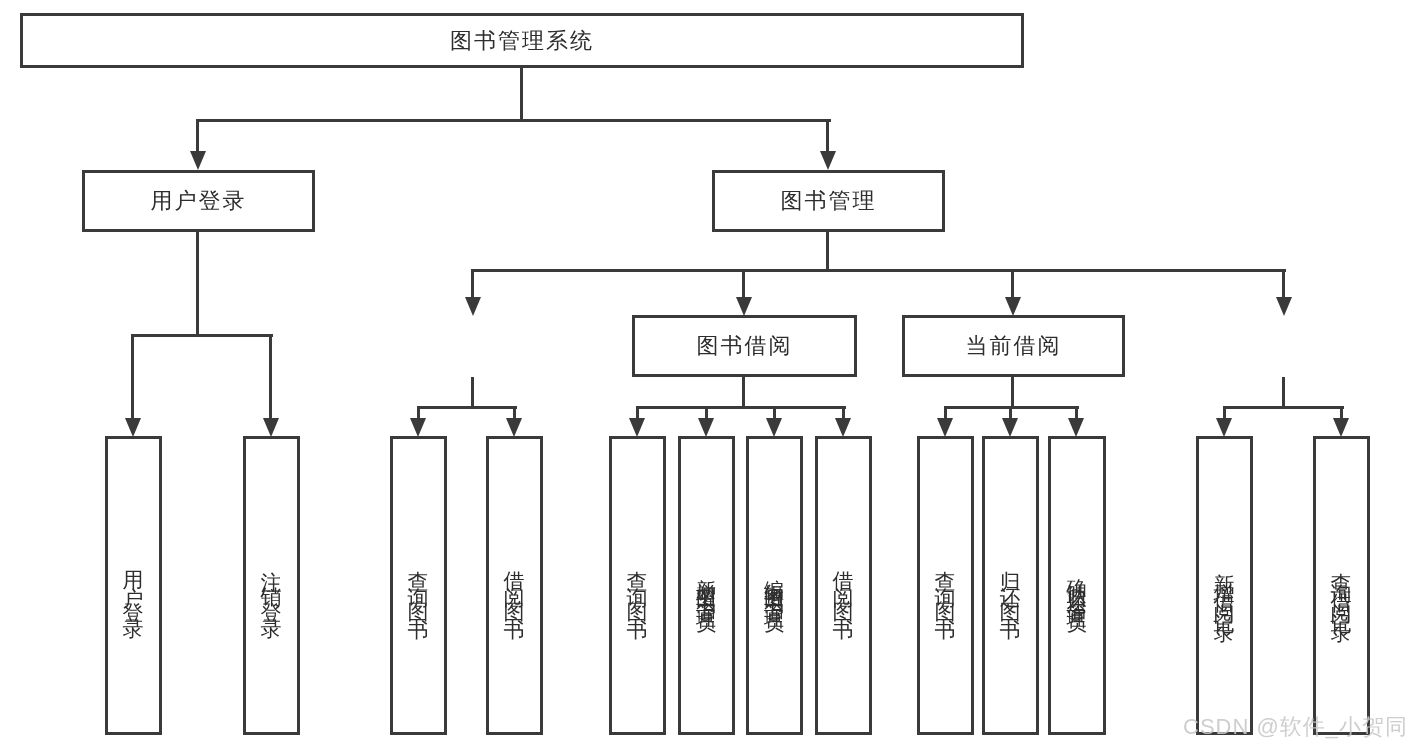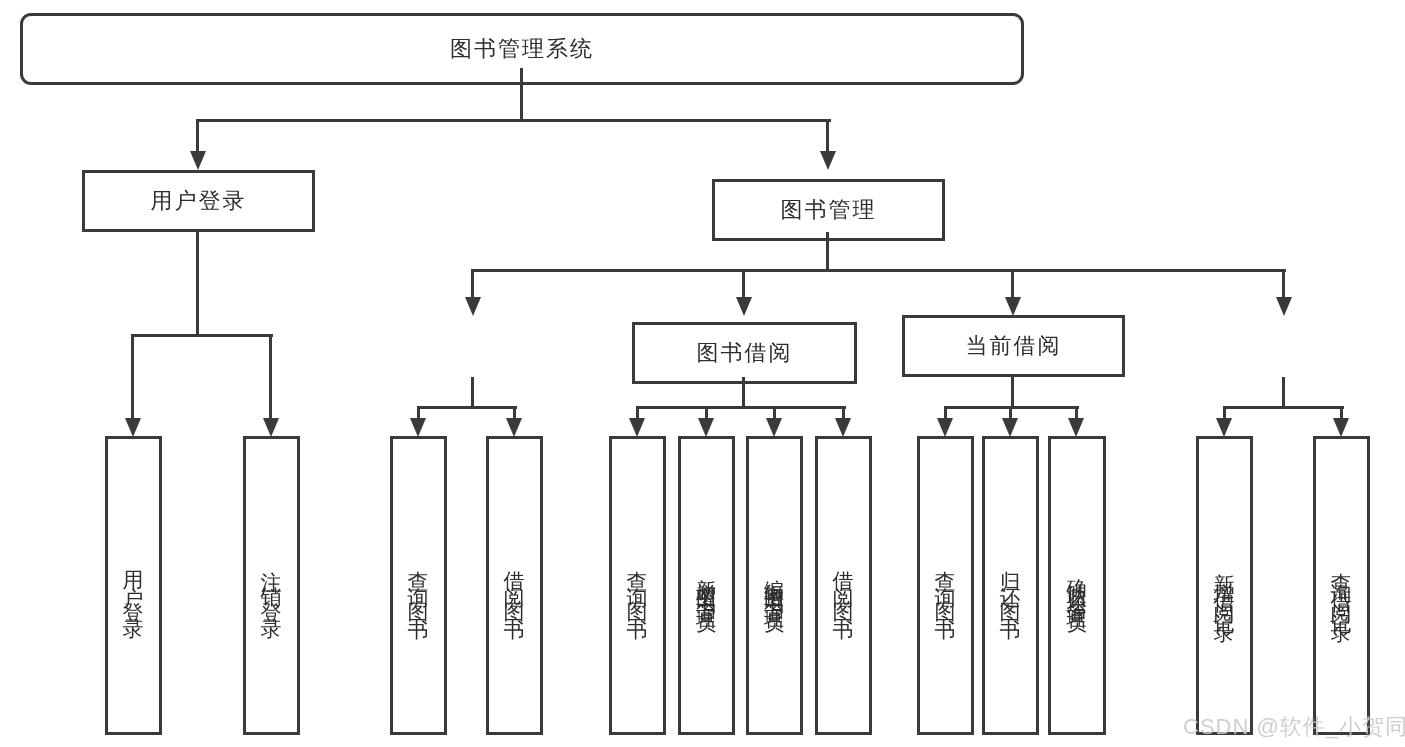--- a/index.html
+++ b/index.html
@@ -35,28 +35,28 @@
   .watermark{
     position:absolute;left:1183px;top:712px;font-size:22px;color:#c9c9c9;
     letter-spacing:1px;white-space:nowrap;opacity:.9;
   }
 </style>
 </head>
 <body>
 
 <div id="canvas">
 
-  <div class="node" style="left:20px;top:13px;width:1004px;height:72px;border-radius:11px;">图书管理系统</div>
+  <div class="node" style="left:20px;top:13px;width:1004px;height:55px;">图书管理系统</div>
 
   <div class="node" style="left:82px;top:170px;width:233px;height:62px;">用户登录</div>
 
-  <div class="node" style="left:712px;top:170px;width:233px;height:62px;margin-top:9px;">图书管理</div>
+  <div class="node" style="left:712px;top:170px;width:233px;height:62px;">图书管理</div>
 
 
-  <div class="node" style="left:632px;top:322px;width:225px;height:62px;">图书借阅</div>
+  <div class="node" style="left:632px;top:315px;width:225px;height:62px;">图书借阅</div>
 
   <div class="node" style="left:902px;top:315px;width:223px;height:62px;">当前借阅</div>
 
 
   <div class="leaf ls-lg" style="left:105px;">
     <span>用户登录</span>
     </div>
   <div class="leaf ls-lg" style="left:243px;">
     <span>注销登录</span>
     </div>

